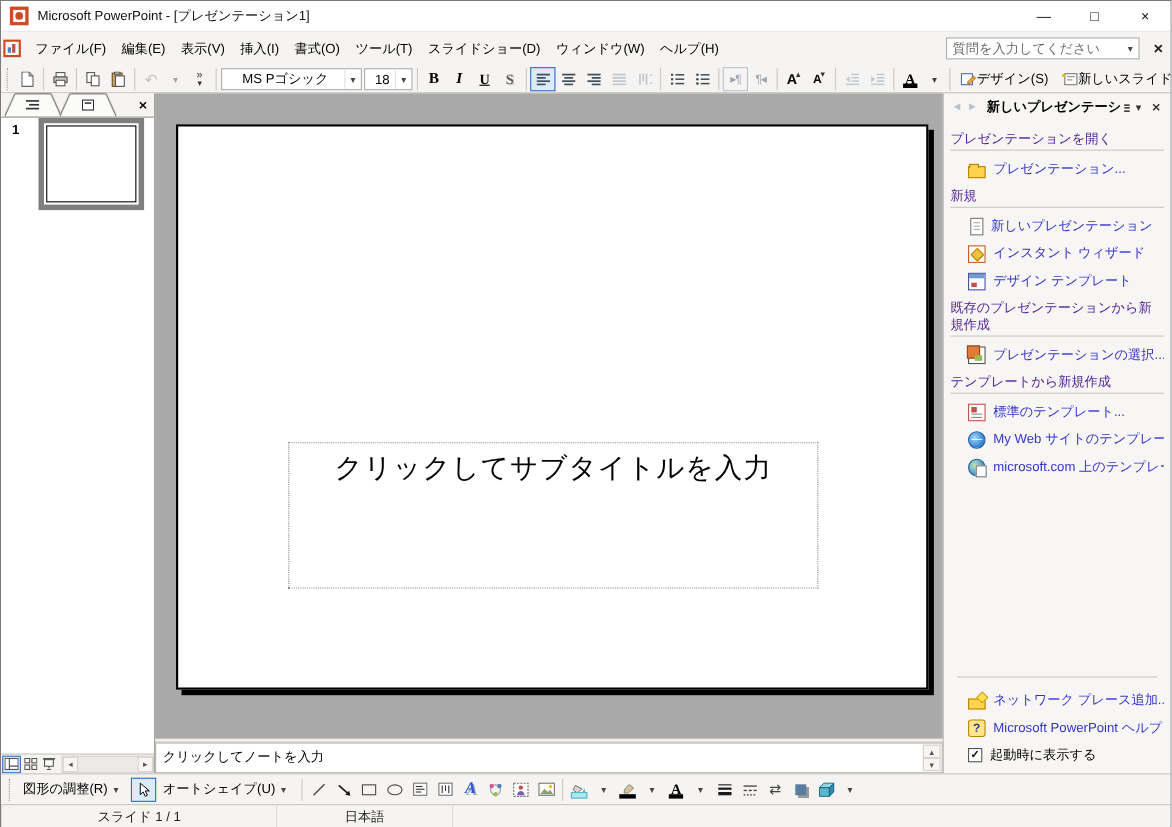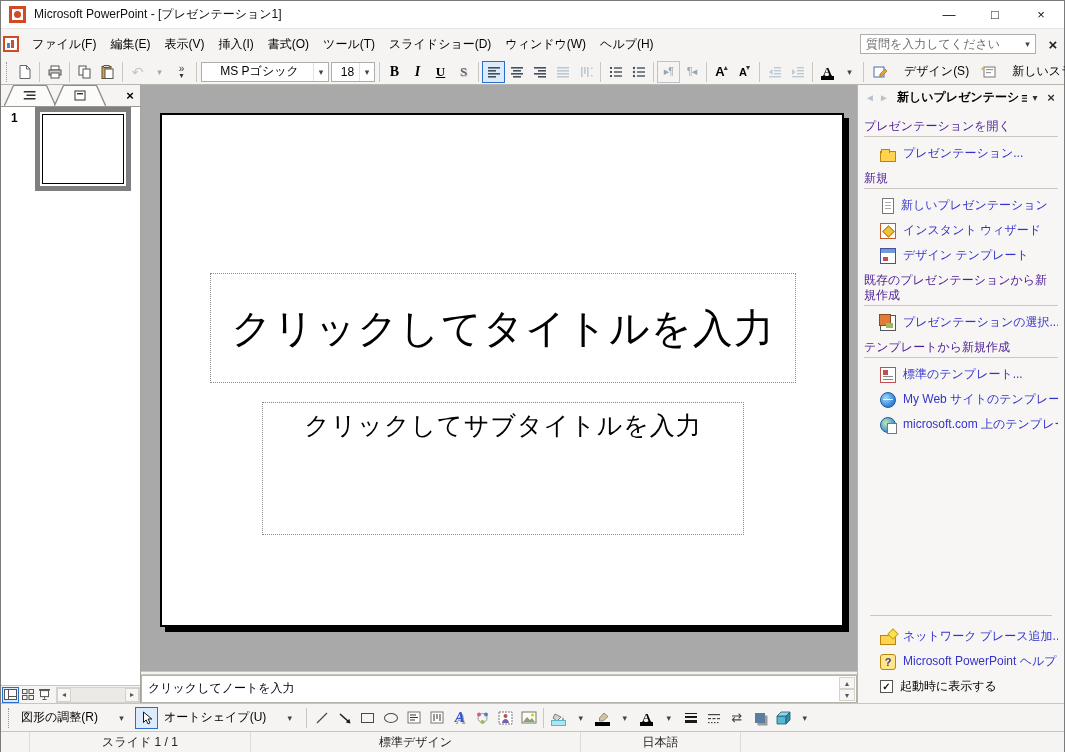--- a/index.html
+++ b/index.html
@@ -50,21 +50,21 @@
   .ltr-u { font-family:"Liberation Serif", serif; font-weight:bold; font-size:13px; text-decoration:underline; }
   .ltr-s { font-family:"Liberation Serif", serif; font-weight:bold; font-size:13px; color:#666; text-shadow:1px 1px 0 #c2c2c2; }
   .fc { position:relative; }
   .fc .fcA { font-family:"Liberation Serif", serif; font-weight:bold; font-size:13px; line-height:11px; }
   .fc::after { content:""; position:absolute; left:4px; right:4px; bottom:2px; height:4px; background:#000; }
   .bigA { font-weight:bold; font-size:13px; }
   .tiny { font-size:8px; color:#333; margin-left:-1px; transform:translateY(-4px); }
   .pilc { font-size:11px; color:#9aa5b3; letter-spacing:-1px; }
   .boxed { border:1px solid #b9c4d1; }
   .rightgroup { margin-left:auto; display:flex; align-items:center; }
-  .tbtn-label { display:flex; align-items:center; gap:16px; padding:0 6px; height:22px; white-space:nowrap; }
+  .tbtn-label { display:flex; align-items:center; gap:0; padding:0 6px; height:22px; white-space:nowrap; }
   .undo-glyph { font-size:14px; color:#888; }
 
   
   .main { position:absolute; top:84px; left:0; width:1063px; height:618px; display:flex; }
 
   
   .leftpane { width:140px; background:#fff; border-right:1px solid #a7a49e; position:relative; flex:none; }
   .tabsrow { height:22px; background:#f5f4f2; border-bottom:1px solid #9a978f; display:flex; align-items:flex-end; padding-left:4px; }
   .tab { position:relative; width:50px; height:0; border-bottom:20px solid #fbfbfa; border-left:9px solid transparent; border-right:9px solid transparent;
          filter:drop-shadow(0 -1px 0 #8f8c86) drop-shadow(1px 0 0 #8f8c86) drop-shadow(-1px 0 0 #8f8c86); }
@@ -141,21 +141,21 @@
   .wordartA { font-family:"Liberation Serif", serif; font-weight:bold; font-style:italic; font-size:15px; color:#3355cc; text-shadow:1.5px 1.5px 0 #9aa7c4; }
   .shadow-sq { width:10px; height:10px; background:#5a7da0; box-shadow:2.5px 2.5px 0 #9a9a9a; }
   .fillbar { position:relative; }
   .fillbar::after { content:""; position:absolute; left:3px; right:3px; bottom:2px; height:4px; }
   .fill-cyan::after { background:#aee6f0; border:1px solid #5ab4c8; }
   .fill-black::after { background:#000; }
 
   
   .statusbar { position:absolute; top:730px; left:0; width:1063px; height:21px; background:#f5f4f2; border-top:1px solid #c8c5bf; display:flex; align-items:stretch; color:#222; }
   .st { display:flex; align-items:center; justify-content:center; border-right:1px solid #dedbd5; white-space:nowrap; }
-  .st1 { width:222px; border-left:1px solid #dedbd5;margin-left:28px; }
+  .st1 { width:251px; border-left:1px solid #dedbd5; }
   .st2 { width:330px; }
   .st3 { width:160px; }
 
   svg { display:block; }
 </style>
 </head>
 <body>
 
 <div class="window">
 
@@ -500,23 +500,20 @@
           <span class="sarrow">◂</span>
           <span class="track"></span>
           <span class="sarrow">▸</span>
         </div>
       </div>
     </div>
 
     <div class="center">
       <div class="slidearea">
         <div class="slide">
-          <div class="ph ph-title">
-            <span>クリックしてタイトルを入力</span>
-          </div>
           <div class="ph ph-sub">
             <span>クリックしてサブタイトルを入力</span>
           </div>
         </div>
       </div>
       <div class="splitter"></div>
       <div class="notes">
         <span class="ntext">クリックしてノートを入力</span>
         <div class="nscroll">
           <span class="nsbtn">▴</span>
@@ -761,17 +758,16 @@
           </svg>
     </span>
       </div>
     <div class="b dd-mini">
         <span class="ddcell">▾</span>
       </div>
   </div>
 
   <div class="statusbar">
     <div class="st st1">スライド 1 / 1</div>
-    <div class="st st2">標準デザイン</div>
     <div class="st st3">日本語</div>
   </div>
 
 </div>
 
 </body></html>

